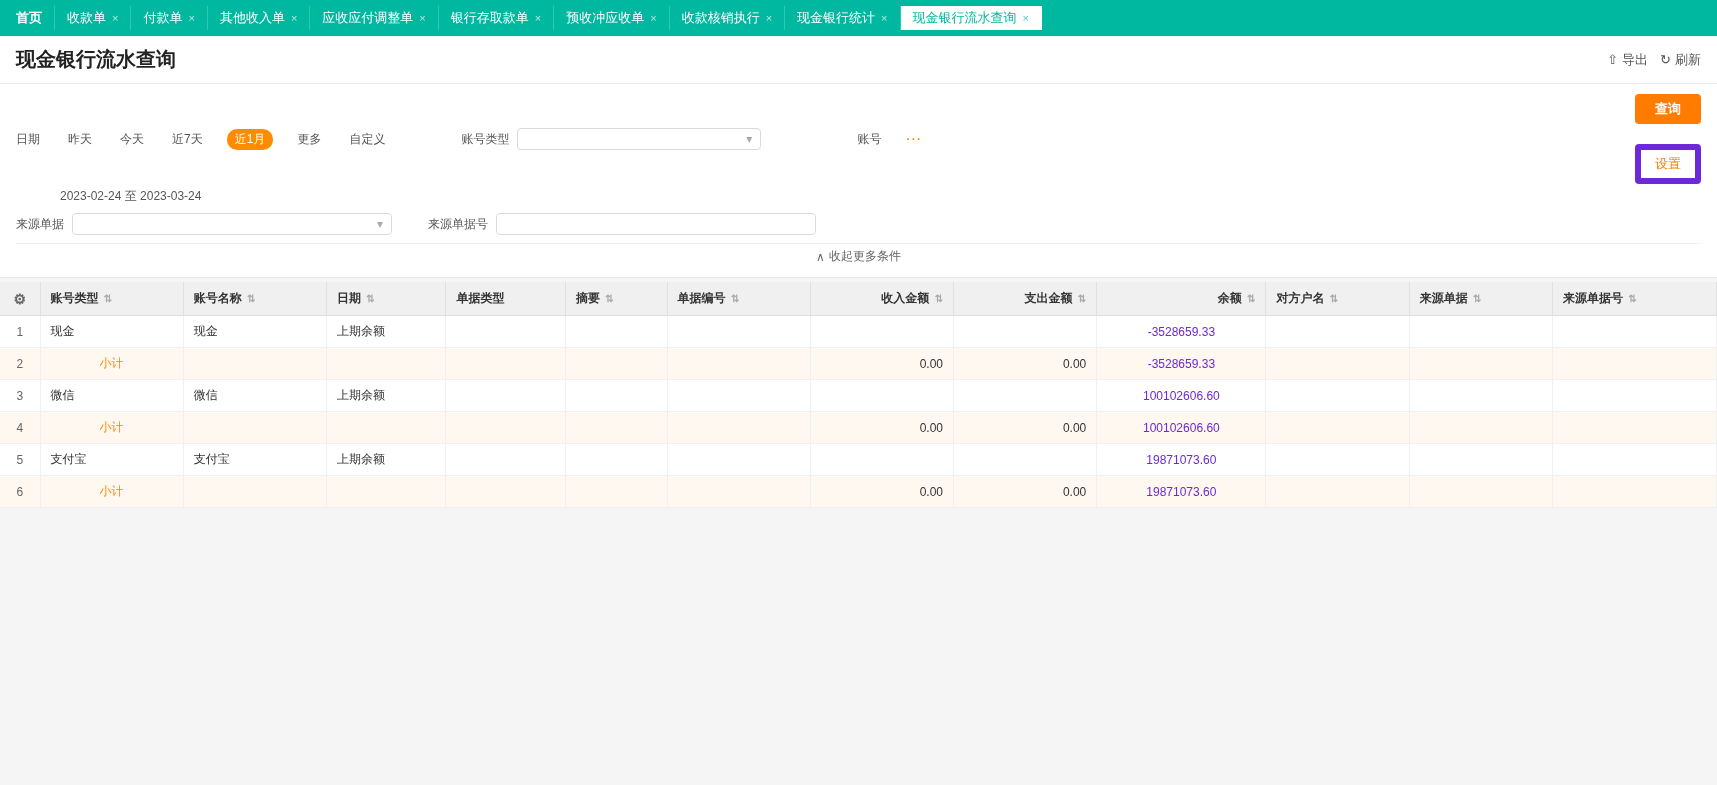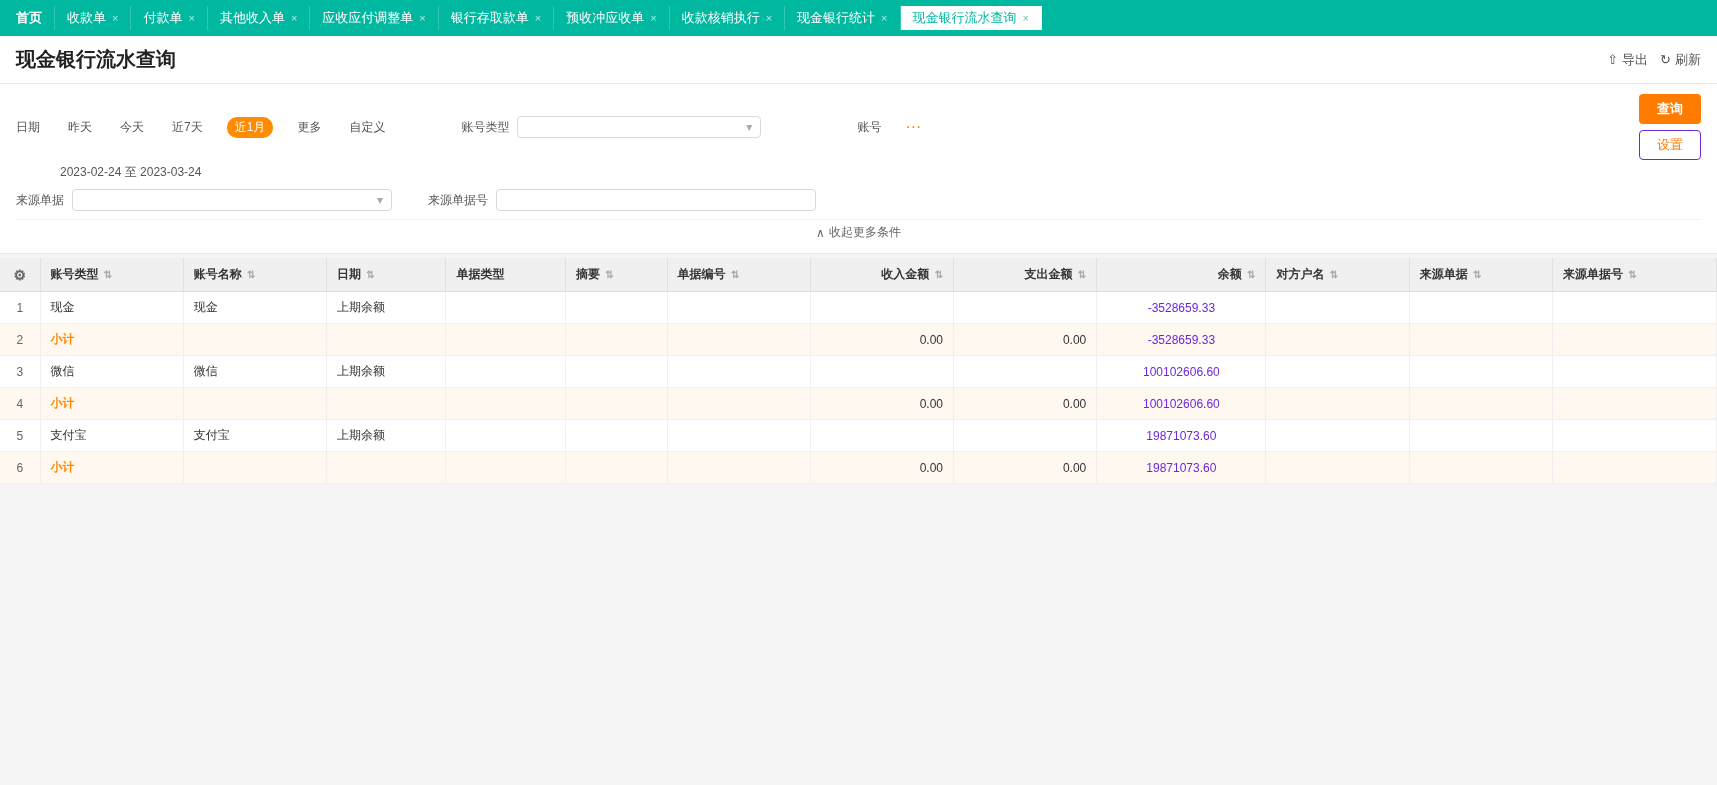--- a/index.html
+++ b/index.html
@@ -139,30 +139,30 @@
       border: none;
       border-radius: 4px;
       padding: 6px 18px;
       cursor: pointer;
       font-size: 13px;
       font-weight: bold;
     }
     .btn-settings {
       background: #fff;
       color: #ff7c00;
-      border: 1px solid #6d28d9;
+      border: 6px solid #6d28d9;
       border-radius: 4px;
       padding: 5px 14px;
       cursor: pointer;
       font-size: 13px;
     }
     .filter-actions {
       display: flex;
       flex-direction: column;
-      gap: 6px;
+      gap: 20px;
       margin-left: auto;
     }
     .dots-btn {
       color: #ff7c00;
       font-size: 16px;
       cursor: pointer;
       margin-right: 8px;
     }
     .collapse-bar {
       display: flex;
@@ -228,21 +228,22 @@
     }
     td.number {
       text-align: right;
     }
     td.negative {
       text-align: center;
       color: #6d28d9;
     }
     td.subtotal-label {
       color: #ff8c00;
-      font-weight: 700;
+      font-weight: 400;
+      text-align: center;
     }
     .gear-icon { cursor: pointer; color: #666; font-size: 14px; }
     .account-type-col { color: #333; }
   </style>
 </head>
 <body>
 
 <div class="top-nav">
   <div class="nav-item home">
     <span>首页</span>

